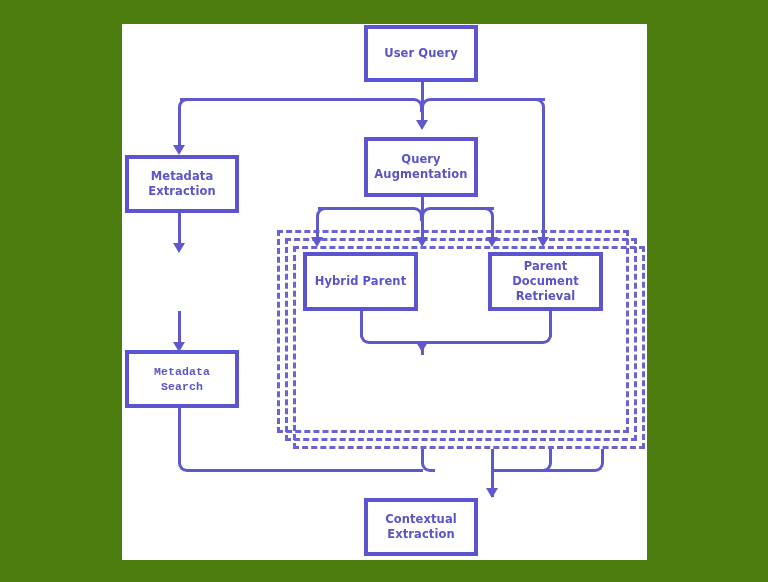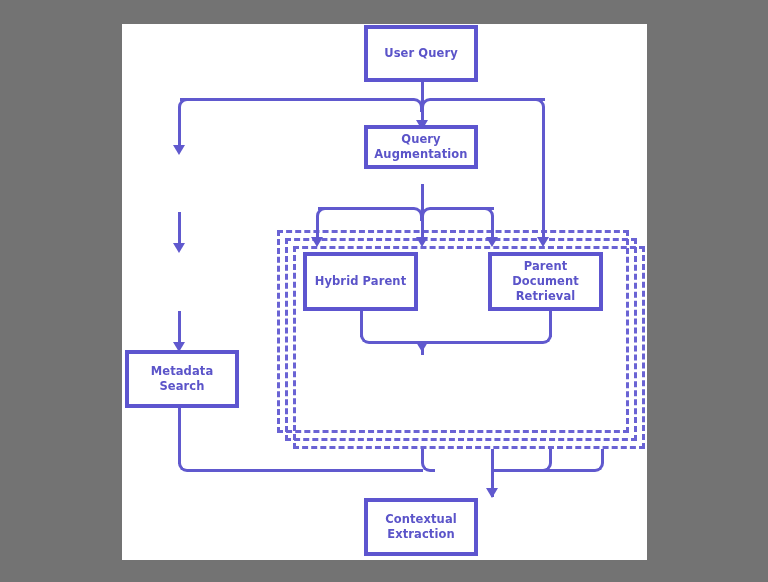--- a/index.html
+++ b/index.html
@@ -10,21 +10,21 @@
   body {
     width: 768px;
     height: 582px;
     overflow: hidden;
     font-family: "DejaVu Sans", sans-serif;
   }
   #stage {
     position: relative;
     width: 768px;
     height: 582px;
-    background: #737373;
+    background: #4d7c0f;
   }
   #canvas {
     position: absolute;
     left: 122px;
     top: 24px;
     width: 525px;
     height: 536px;
     background: #ffffff;
     overflow: hidden;
   }
@@ -164,28 +164,32 @@
     <div class="elbow br" style="left:468px; top:434px; width:14px; height:14px;"></div>
     <div class="hline" style="left:369px; top:445px; width:101px;"></div>
 
     <div class="vline" style="left:369px; top:445px; height:28px;"></div>
     <div class="arrowhead" style="left:364px; top:464px;"></div>
 
     <div class="node" style="left:242px; top:1px; width:114px; height:57px;">
       <span class="lbl">User Query</span>
     </div>
 
-    <div class="node" style="left:242px; top:101px; width:114px; height:44px;">
+    <div class="node" style="left:242px; top:113px; width:114px; height:60px;">
       <span class="lbl">Query
 Augmentation</span>
     </div>
 
-
-
-    <div class="node" style="left:3px; top:326px; width:114px; height:58px;">
+    <div class="node" style="left:3px; top:131px; width:114px; height:58px;">
+      <span class="lbl">Metadata
+Extraction</span>
+    </div>
+
+
+    <div class="node" style="left:3px; top:326px; width:114px; height:58px;font-family:Liberation Mono, monospace;">
       <span class="lbl">Metadata Search</span>
     </div>
 
     <div class="node" style="left:181px; top:228px; width:115px; height:59px;">
       <span class="lbl">Hybrid Parent</span>
     </div>
 
     <div class="node" style="left:366px; top:228px; width:115px; height:59px;">
       <span class="lbl">Parent Document
 Retrieval</span>

